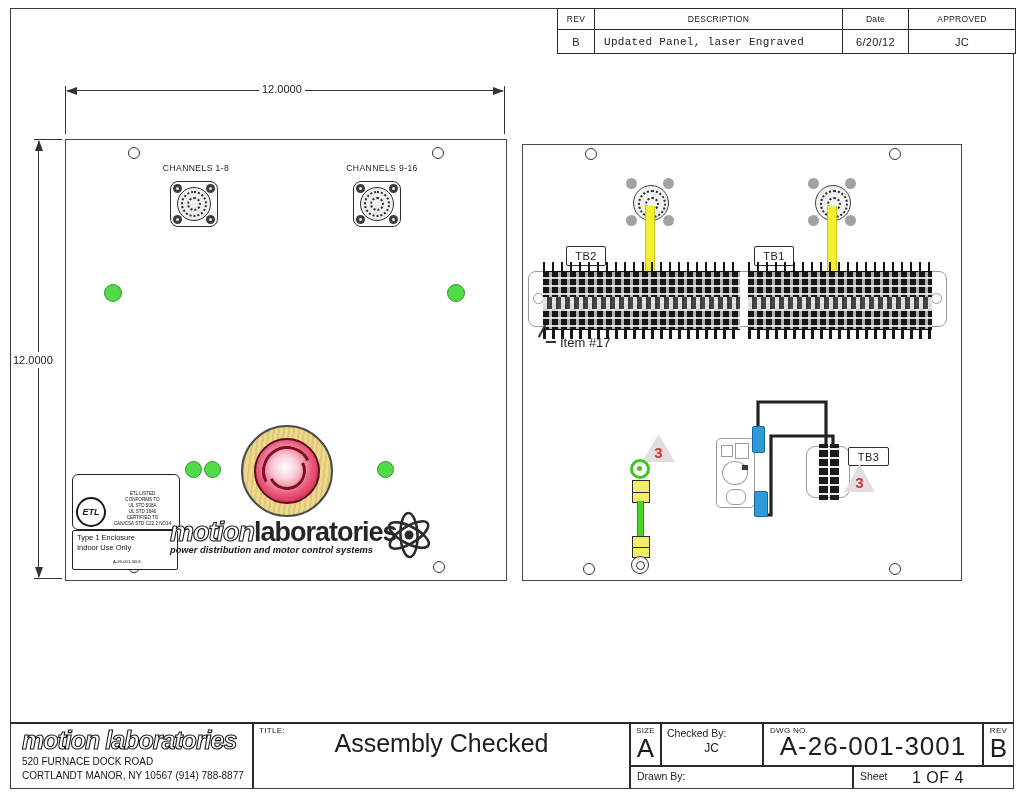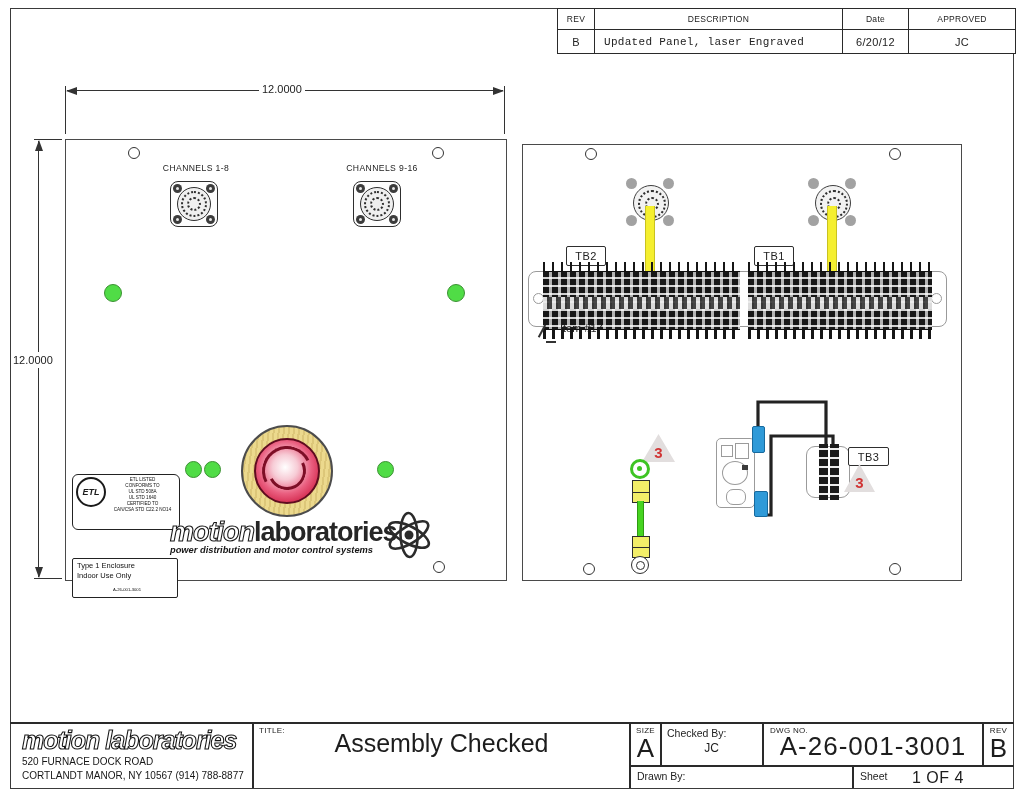--- a/index.html
+++ b/index.html
@@ -64,21 +64,21 @@
      repeating-linear-gradient(97deg, rgba(150,115,30,.18) 0 2px, rgba(255,255,255,0) 2px 5px),
      #ecd98d;}
   .estop-btn{position:absolute;left:50%;top:50%;transform:translate(-50%,-50%);width:62px;height:62px;border-radius:50%;
     border:2.5px solid #5f0c1f;
     background:radial-gradient(circle at 47% 44%, #ffffff 0%, #f7ccd6 26%, #ea5f80 55%, #cf1f44 82%, #b81536 100%);}
   .estop-arc{position:absolute;border:3px solid transparent;border-radius:50%;}
   .arc1{inset:6px;border-top-color:#7d0e26;border-left-color:#7d0e26;transform:rotate(18deg);}
   .arc2{inset:12px;border-bottom-color:#7d0e26;border-right-color:#7d0e26;transform:rotate(18deg);}
 
   
-  .etl-box{border:1.6px solid #222;border-radius:6px;background:#fff;display:flex;align-items:flex-start;padding:2px 3px;gap:3px;}
+  .etl-box{border:1.6px solid #222;border-radius:6px;background:#fff;display:flex;align-items:flex-end;padding:2px 3px;gap:3px;}
   .etl-mark{width:26px;height:26px;border:2px solid #1a1a1a;border-radius:50%;display:flex;align-items:center;justify-content:center;
     font-weight:bold;font-style:italic;font-size:9px;flex:0 0 auto;}
   .etl-lines{font-size:4.6px;line-height:1.3;color:#111;text-align:center;flex:1;}
   .type-box{border:1.6px solid #222;border-radius:2px;background:#fff;font-size:7.5px;line-height:1.35;padding:2px 0 0 4px;color:#111;}
   .type-pn{font-size:4.2px;text-align:center;margin-top:6px;}
 
   .logo-outline{font-weight:bold;font-style:italic;color:#fff;-webkit-text-stroke:1.1px #161616;letter-spacing:-1px;}
   .logo-solid{font-weight:bold;color:#262626;letter-spacing:-1px;}
   .tagline{font-weight:bold;color:#161616;font-style:italic;}
 
@@ -180,21 +180,21 @@
     <div class="etl-lines">
       <div>ETL LISTED</div>
       <div>CONFORMS TO</div>
       <div>UL STD 508A</div>
       <div>UL STD 1640</div>
       <div>CERTIFIED TO</div>
       <div>CAN/CSA STD C22.2 NO14</div>
     </div>
   </div>
 
-  <div class="abs type-box" style="left:72px;top:530px;width:100px;height:36px;margin-top:28px;">
+  <div class="abs type-box" style="left:72px;top:530px;width:100px;height:36px;">
     <div>Type 1 Enclosure</div>
     <div>Indoor Use Only</div>
     <div class="type-pn">A-26-001-3001</div>
   </div>
 
   <div class="abs" style="left:170px;top:517px;width:230px;">
     <div style="white-space:nowrap;">
       <span class="logo-outline" style="font-size:27px;">motion</span><span class="logo-solid" style="font-size:27px;">laboratories</span>
     </div>
     <div class="tagline" style="font-size:9.3px;margin-top:-3px;">power distribution and motor control systems</div>
@@ -255,21 +255,21 @@
   <div class="abs" style="left:748px;top:262px;width:184px;">
     <div class="pins-top"></div>
     <div class="strip-body" style="position:relative;">
       <div class="strip-mid"></div>
     </div>
     <div class="pins-bot"></div>
   </div>
 
   <div class="abs dimline" style="left:541px;top:324px;width:1.5px;height:14px;transform:rotate(28deg);"></div>
   <div class="abs dimline" style="left:546px;top:341px;width:10px;height:1.5px;"></div>
-  <div class="abs" style="left:560px;top:322px;font-size:11px;">Item #17</div>
+  <div class="abs" style="left:560px;top:335px;font-size:13px;">Item #17</div>
 
   <div class="abs flag-tri" style="left:642px;top:434px;width:33px;height:28px;">
     <span class="flag-num" style="top:10px;">3</span>
   </div>
   <div class="abs" style="left:630px;top:459px;width:20px;height:20px;border:3.5px solid #3ec423;border-radius:50%;background:#fff;box-sizing:border-box;">
     <div style="position:absolute;left:4px;top:4px;width:5px;height:5px;border-radius:50%;background:#3ec423;"></div>
   </div>
   <div class="abs crimp" style="left:632px;top:480px;height:21px;"></div>
   <div class="abs" style="left:637px;top:501px;width:5px;height:36px;background:#46d420;border-left:1px solid #2f9a12;border-right:1px solid #2f9a12;"></div>
   <div class="abs crimp" style="left:632px;top:536px;height:20px;"></div>

